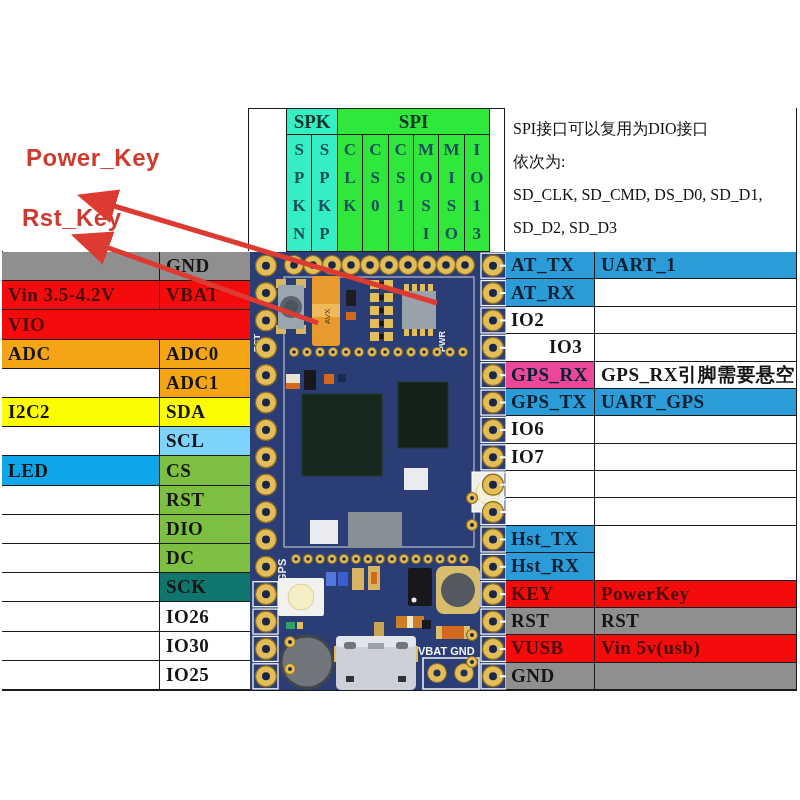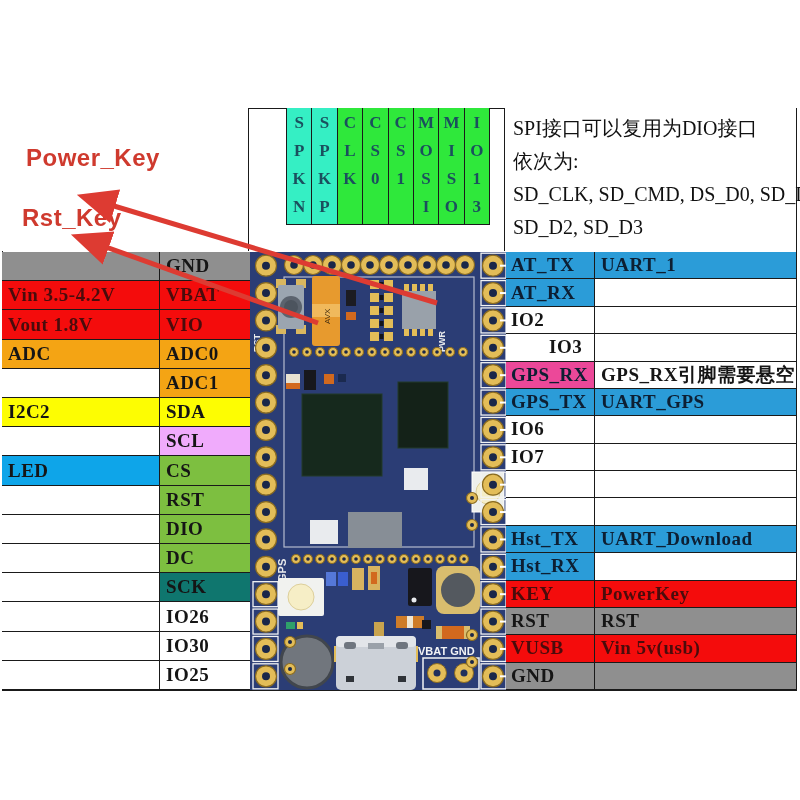--- a/index.html
+++ b/index.html
@@ -25,21 +25,21 @@
   #ph-cols{display:flex;height:117px;}
   .ph-col{box-sizing:border-box;flex:1;border:1px solid #1a1a1a;border-top:none;margin-left:-1px;
           display:flex;justify-content:center;}
   .ph-col:first-child{margin-left:0;}
   .vtxt{writing-mode:vertical-lr;text-orientation:upright;font-size:17px;font-weight:600;
         letter-spacing:9px;color:#1b4f5e;padding-top:5px;line-height:1;}
 
   
   #note{left:504px;top:108px;width:292px;height:143px;border-left:1px solid #1a1a1a;background:#fff;
         padding:4px 0 0 8px;box-sizing:border-box;}
-  .note-line{font-size:20px;line-height:33px;color:#111;white-space:nowrap;}
+  .note-line{font-size:16px;line-height:33px;color:#111;white-space:nowrap;}
 
   
   .pin-table{top:252px;height:438px;display:flex;flex-direction:column;}
   #left-table{left:2px;width:248px;}
   #right-table{left:504px;width:292px;border-left:1px solid #1a1a1a;box-sizing:border-box;}
   .trow{flex:1;display:flex;min-height:0;}
   .tcell{box-sizing:border-box;border-bottom:1px solid #1a1a1a;display:flex;align-items:center;
          padding-left:6px;font-size:19px;font-weight:600;color:#151515;letter-spacing:0.5px;
          white-space:nowrap;overflow:hidden;}
   .cA{width:158px;border-right:1px solid #1a1a1a;}
@@ -56,20 +56,24 @@
 <body>
 
 <div class="abs" id="frame"></div>
 
 <div class="abs" id="topleft">
   <div class="key-label" id="power-key" style="color: rgb(207, 58, 46);">Power_Key</div>
   <div class="key-label" id="rst-key" style="color: rgb(207, 58, 46);">Rst_Key</div>
 </div>
 
 <div class="abs" id="pin-header">
+  <div class="ph-groups">
+    <div class="ph-group" id="spk-group" style="flex: 2 1 0%; background: rgb(53, 239, 196);">SPK</div>
+    <div class="ph-group" id="spi-group" style="flex: 6 1 0%; margin-left: -1px; background: rgb(47, 232, 59);">SPI</div>
+  </div>
   <div id="ph-cols">
       <div class="ph-col" style="background: rgb(53, 239, 196);">
         <span class="vtxt">SPKN</span>
       </div>
       <div class="ph-col" style="background: rgb(53, 239, 196);">
         <span class="vtxt">SPKP</span>
       </div>
       <div class="ph-col" style="background: rgb(47, 232, 59);">
         <span class="vtxt">CLK</span>
       </div>
@@ -101,38 +105,37 @@
 <div class="abs pin-table" id="left-table">
     <div class="trow">
       <div class="tcell cA" style="background: rgb(143, 143, 143); color: rgb(21, 21, 21);"></div>
       <div class="tcell cB" style="background: rgb(143, 143, 143); color: rgb(21, 21, 21);">GND</div>
     </div>
     <div class="trow">
       <div class="tcell cA" style="background: rgb(244, 12, 12); color: rgb(74, 12, 12);">Vin 3.5-4.2V</div>
       <div class="tcell cB" style="background: rgb(244, 12, 12); color: rgb(74, 12, 12);">VBAT</div>
     </div>
     <div class="trow">
-      <div class="tcell cA" style="background: rgb(244, 12, 12); color: rgb(74, 12, 12);">Vout 1.8V</div>
       <div class="tcell cB" style="background: rgb(244, 12, 12); color: rgb(74, 12, 12);">VIO</div>
     </div>
     <div class="trow">
       <div class="tcell cA" style="background: rgb(244, 164, 20); color: rgb(21, 21, 21);">ADC</div>
       <div class="tcell cB" style="background: rgb(244, 164, 20); color: rgb(21, 21, 21);">ADC0</div>
     </div>
     <div class="trow">
       <div class="tcell cA" style="background: rgb(255, 255, 255); color: rgb(21, 21, 21);"></div>
       <div class="tcell cB" style="background: rgb(244, 164, 20); color: rgb(21, 21, 21);">ADC1</div>
     </div>
     <div class="trow">
       <div class="tcell cA" style="background: rgb(253, 253, 2); color: rgb(21, 21, 21);">I2C2</div>
       <div class="tcell cB" style="background: rgb(253, 253, 2); color: rgb(21, 21, 21);">SDA</div>
     </div>
     <div class="trow">
       <div class="tcell cA" style="background: rgb(255, 255, 255); color: rgb(21, 21, 21);"></div>
-      <div class="tcell cB" style="background: #f0abfc; color: rgb(21, 21, 21);">SCL</div>
+      <div class="tcell cB" style="background: #7dd3fc; color: rgb(21, 21, 21);">SCL</div>
     </div>
     <div class="trow">
       <div class="tcell cA" style="background: #0ea5e9; color: rgb(21, 21, 21);">LED</div>
       <div class="tcell cB" style="background: rgb(125, 191, 64); color: rgb(21, 21, 21);">CS</div>
     </div>
     <div class="trow">
       <div class="tcell cA" style="background: rgb(255, 255, 255); color: rgb(21, 21, 21);"></div>
       <div class="tcell cB" style="background: rgb(125, 191, 64); color: rgb(21, 21, 21);">RST</div>
     </div>
     <div class="trow">
@@ -197,21 +200,20 @@
     <div class="trow">
       <div class="tcell cC" style="background: rgb(255, 255, 255); color: rgb(21, 21, 21);"></div>
       <div class="tcell cD" style="background: rgb(255, 255, 255); color: rgb(21, 21, 21);"></div>
     </div>
     <div class="trow">
       <div class="tcell cC" style="background: rgb(255, 255, 255); color: rgb(21, 21, 21);"></div>
       <div class="tcell cD" style="background: rgb(255, 255, 255); color: rgb(21, 21, 21);"></div>
     </div>
     <div class="trow">
       <div class="tcell cC" style="background: rgb(43, 156, 216); color: rgb(13, 31, 51);">Hst_TX</div>
-      <div class="tcell cD" style="background: rgb(43, 156, 216); color: rgb(13, 31, 51);">UART_Download</div>
     </div>
     <div class="trow">
       <div class="tcell cC" style="background: rgb(43, 156, 216); color: rgb(13, 31, 51);">Hst_RX</div>
       <div class="tcell cD" style="background: rgb(255, 255, 255); color: rgb(21, 21, 21);"></div>
     </div>
     <div class="trow">
       <div class="tcell cC" style="background: rgb(244, 12, 12); color: rgb(74, 12, 12);">KEY</div>
       <div class="tcell cD" style="background: rgb(244, 12, 12); color: rgb(74, 12, 12);">PowerKey</div>
     </div>
     <div class="trow">

